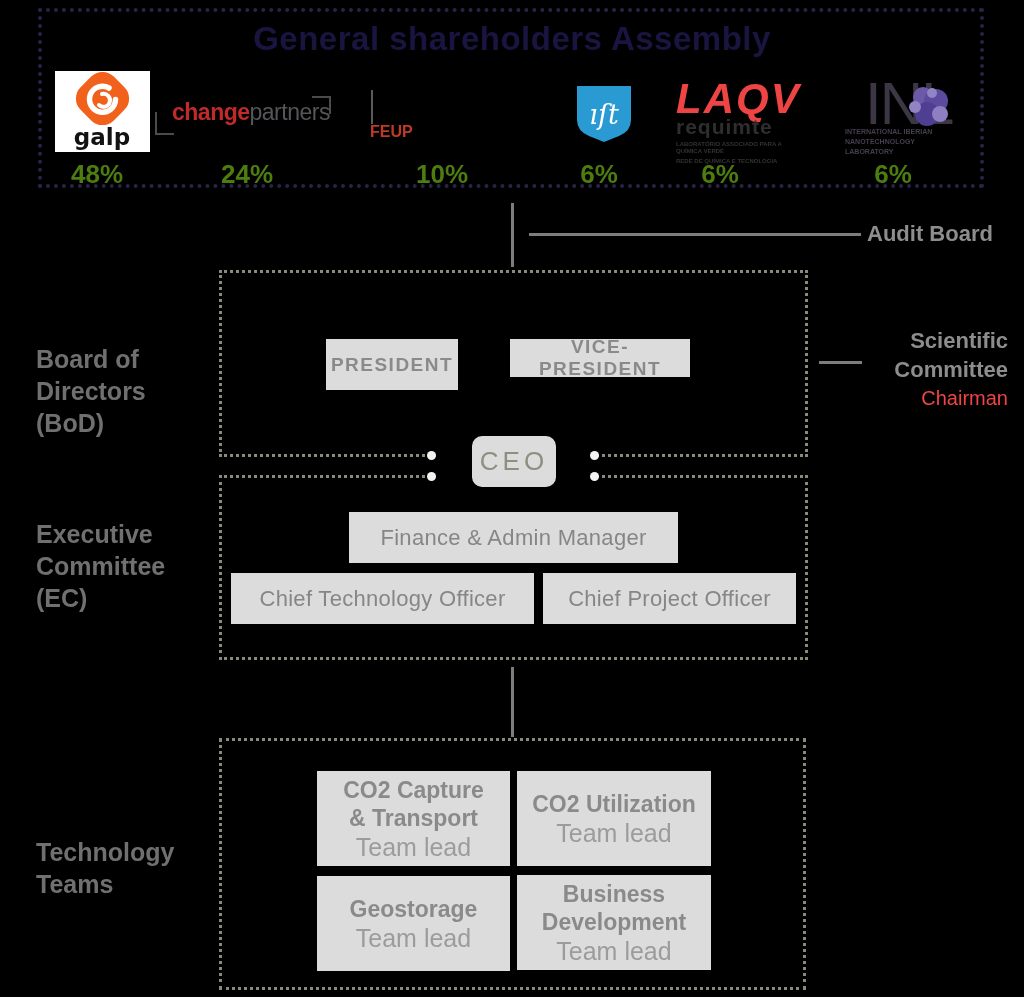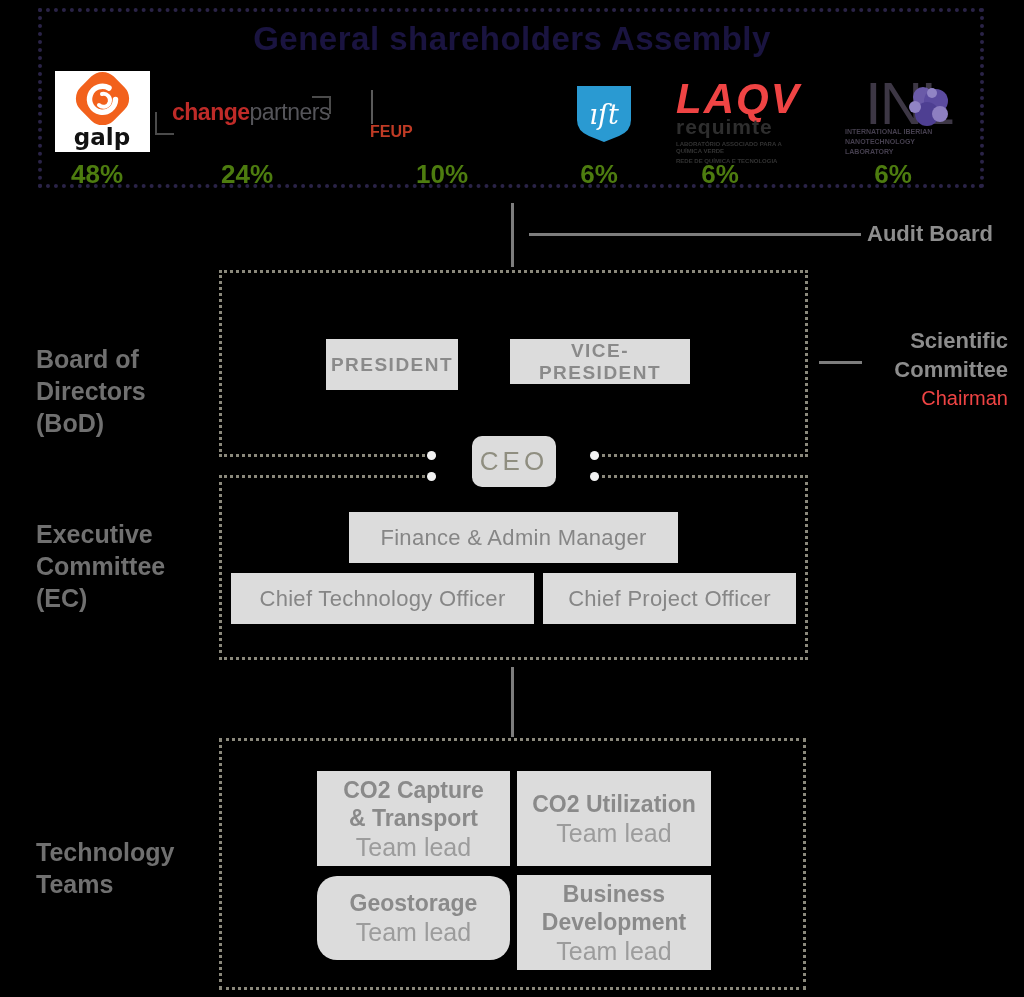--- a/index.html
+++ b/index.html
@@ -48,31 +48,31 @@
   .bod-label{left:36px;top:311px;margin-top:32px;}
   .ec-label{left:36px;top:518px;}
   .tech-label{left:36px;top:836px;}
   .sci-block{right:16px;top:326px;text-align:right;}
   .sci-line{font-size:22px;font-weight:bold;color:#8d8d8d;line-height:29px;}
   .sci-sub{font-size:20px;font-weight:400;color:#ef4444;line-height:29px;}
   
   .gbox{background:#dcdcdc;display:flex;align-items:center;justify-content:center;
         flex-direction:column;text-align:center;z-index:2;}
   .president{left:326px;top:339px;width:132px;height:51px;}
-  .vicepresident{left:510px;top:339px;width:180px;height:45px;}
+  .vicepresident{left:510px;top:339px;width:180px;height:38px;}
   .caps{font-size:19px;font-weight:bold;letter-spacing:1.5px;color:#8a8a8a;}
   .ceo{left:472px;top:436px;width:84px;height:51px;z-index:4;border-radius:10px;}
   .ceo-text{font-size:26px;font-weight:400;letter-spacing:4px;color:#8f8e80;}
   .finance{left:349px;top:512px;width:329px;height:51px;}
   .cto{left:231px;top:573px;width:303px;height:51px;}
   .cpo{left:543px;top:573px;width:253px;height:51px;}
   .officer{font-size:22px;font-weight:400;color:#868686;letter-spacing:.3px;}
   .team1{left:317px;top:771px;width:193px;height:95px;}
   .team2{left:517px;top:771px;width:194px;height:95px;}
-  .team3{left:317px;top:876px;width:193px;height:84px;border-radius:20px;}
+  .team3{left:317px;top:876px;width:193px;height:95px;}
   .team4{left:517px;top:875px;width:194px;height:95px;}
   .team-title{font-size:23px;font-weight:bold;color:#8a8a8a;line-height:28px;}
   .team-role{font-size:25px;font-weight:400;color:#9c9c9c;line-height:30px;}
   
   .mask{background:#000;z-index:1;}
   .m1{left:436px;top:449px;width:36px;height:13px;}
   .m2{left:556px;top:449px;width:36px;height:13px;}
   .m3{left:436px;top:471px;width:36px;height:13px;}
   .m4{left:556px;top:471px;width:36px;height:13px;}
   .wdot{width:9px;height:9px;border-radius:50%;background:#f2f2f2;z-index:3;}

